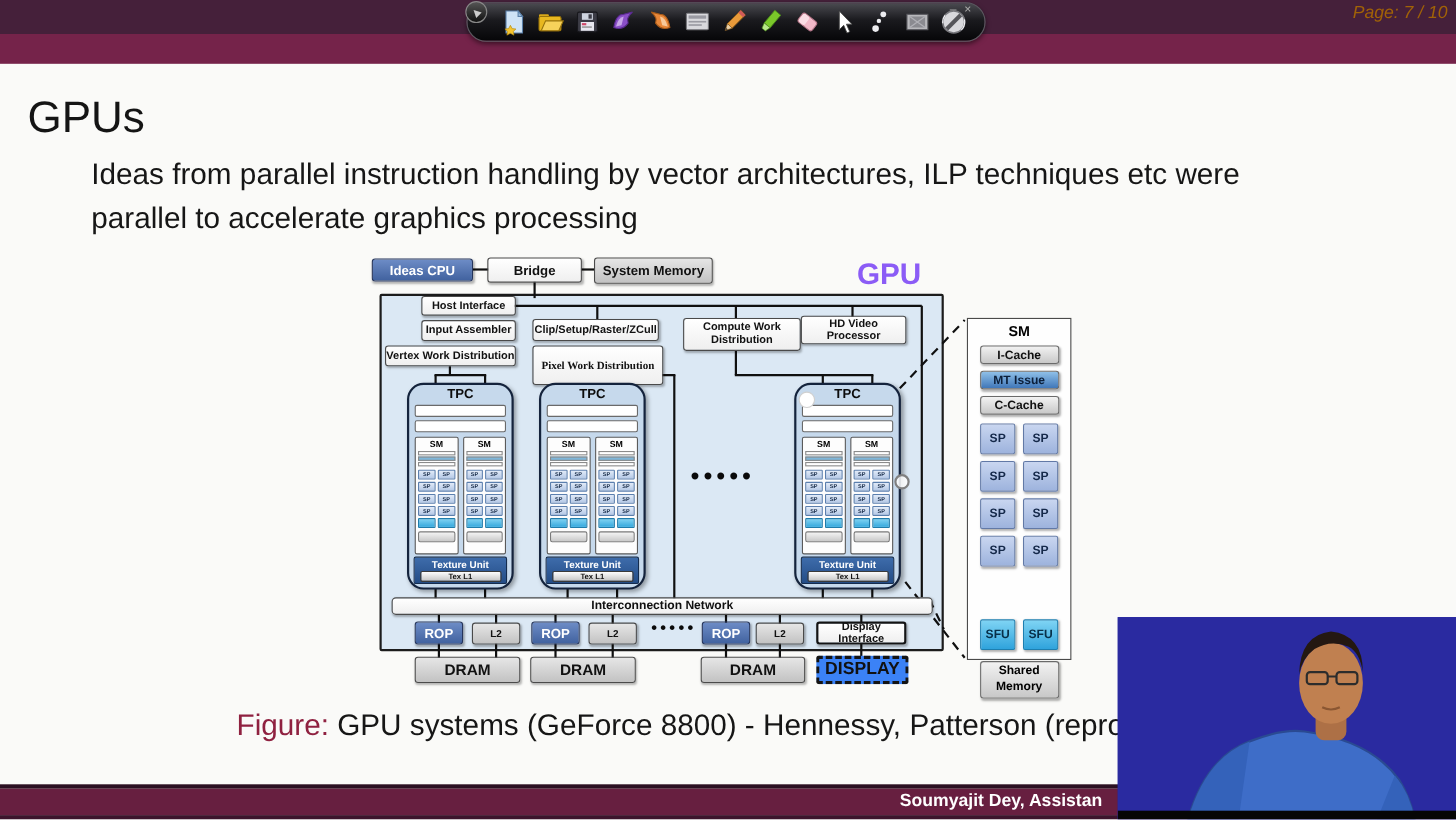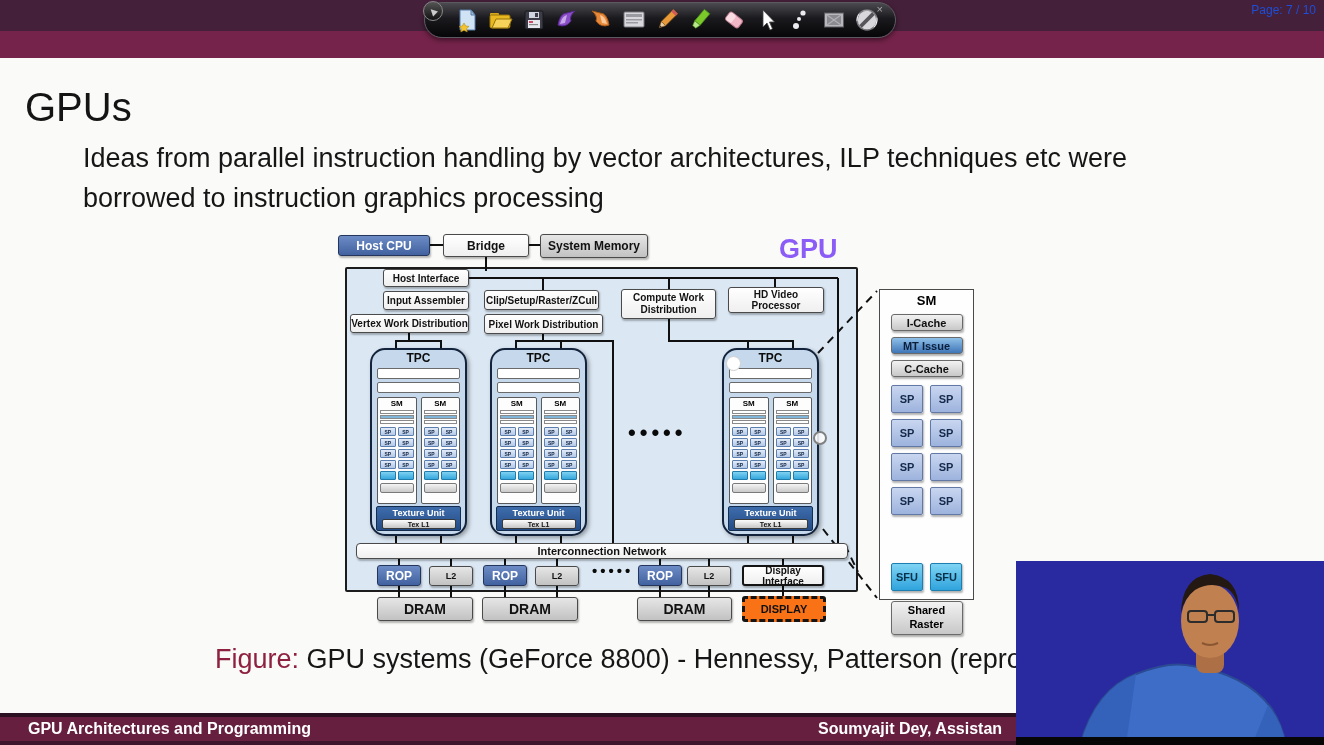--- a/index.html
+++ b/index.html
@@ -2,21 +2,21 @@
 <html><head>
 <meta charset="utf-8">
 <style>
   * { margin:0; padding:0; box-sizing:border-box; }
   html,body { width:1324px; height:745px; overflow:hidden; }
   body { font-family:"Liberation Sans", sans-serif; background:#fafaf8; position:relative; }
 
   
   .top-band { position:absolute; left:0; top:0; width:1324px; height:58px;
     background:linear-gradient(#45203a 0 31px, #75234a 31px 100%); z-index:10; }
-  .page-indicator { position:absolute; top:3px; right:8px; color:#1d4ed8; font-size:12px; z-index:12; }
+  .page-indicator { position:absolute; top:3px; right:8px; color:#a16207; font-size:16px; z-index:12;font-style:italic; }
 
   
   .toolbar { position:absolute; left:424px; top:2px; width:472px; height:36px; z-index:15;
     background:linear-gradient(#4a4a50, #1a1a1e 45%, #060608); border:1px solid #5a5a60;
     border-radius:18px; display:flex; align-items:center; padding:0 14px 0 28px;
     box-shadow:0 2px 5px rgba(0,0,0,.5); }
   .tb-collapse { position:absolute; left:-2px; top:-2px; width:20px; height:20px; border-radius:50%;
     background:linear-gradient(#555,#111); border:1px solid #888; color:#ccc; font-size:9px;
     display:flex; align-items:center; justify-content:center; }
   .tb-collapse span { transform:rotate(45deg); display:block; }
@@ -216,21 +216,21 @@
   <div class="tb-win">
     <span>–</span>
     <span>×</span>
   </div>
 </div>
 
 <div class="slide">
   <div class="slide-title">GPUs</div>
   <div class="slide-body">
     <div>Ideas from parallel instruction handling by vector architectures, ILP techniques etc were</div>
-    <div>borrowed to instruction graphics processing</div>
+    <div>parallel to accelerate graphics processing</div>
   </div>
   <div class="caption"><span class="cap-label">Figure:</span><span> GPU systems (GeForce 8800) - Hennessy, Patterson (repro</span></div>
 </div>
 
 <svg class="wires" width="1324" height="745">
   <g stroke="#101010" stroke-width="2">
     <line x1="430" y1="245" x2="444" y2="245"></line>
       <line x1="528" y1="245" x2="541" y2="245"></line>
     <line x1="486" y1="256" x2="486" y2="271"></line>
     <line x1="466" y1="278" x2="838" y2="278"></line>
@@ -275,30 +275,30 @@
   <g stroke="#101010" stroke-width="2" stroke-dasharray="8 6">
     <line x1="818" y1="353" x2="877" y2="291"></line>
     <line x1="823" y1="529" x2="877" y2="598"></line>
     <line x1="845" y1="545" x2="858" y2="572"></line>
   </g>
 </svg>
 
 <div class="gpu-outer"></div>
 <div class="gpu-label">GPU</div>
 
-<div class="dbox blue-box" style="left:338px;top:235px;width:92px;height:21px;font-size:12px;">Host CPU</div>
+<div class="dbox blue-box" style="left:338px;top:235px;width:92px;height:21px;font-size:12px;">Ideas CPU</div>
 <div class="dbox" style="left:443px;top:234px;width:86px;height:23px;font-size:12px;">Bridge</div>
 <div class="dbox gray-box" style="left:540px;top:234px;width:108px;height:24px;font-size:12px;">System Memory</div>
 
 <div class="dbox" style="left:383px;top:269px;width:86px;height:18px;font-size:10px;">Host Interface</div>
 <div class="dbox" style="left:383px;top:291px;width:86px;height:19px;font-size:10px;">Input Assembler</div>
 <div class="dbox" style="left:350px;top:314px;width:119px;height:19px;font-size:10px;">Vertex Work Distribution</div>
 <div class="dbox" style="left:484px;top:290px;width:115px;height:20px;font-size:10px;">Clip/Setup/Raster/ZCull</div>
-<div class="dbox" style="left:484px;top:314px;width:119px;height:20px;font-size:10px;">Pixel Work Distribution</div>
-<div class="dbox" style="left:621px;top:289px;width:95px;height:30px;font-size:10px;line-height:1.25;padding:0 4px;">Compute Work Distribution</div>
+<div class="dbox" style="left:484px;top:314px;width:119px;height:36px;font-size:10px;font-family:Liberation Serif, serif;">Pixel Work Distribution</div>
+<div class="dbox" style="left:621px;top:289px;width:107px;height:30px;font-size:10px;line-height:1.25;padding:0 4px;">Compute Work Distribution</div>
 <div class="dbox" style="left:728px;top:287px;width:96px;height:26px;font-size:10px;">HD Video Processor</div>
 
 <div class="tpc tpc-slot" style="left:370px;">
   <div class="tpc-title">TPC</div>
   <div class="tpc-bar"></div>
   <div class="tpc-bar"></div>
   <div class="tpc-sms">
     <div class="tpc-sm">
       <div class="sm-name">SM</div>
       <div class="sm-bar"></div>
@@ -451,48 +451,47 @@
 <div class="dbox blue-box" style="left:483px;top:565px;width:44px;height:21px;font-size:12px;">ROP</div>
 <div class="dbox gray-box" style="left:535px;top:566px;width:44px;height:20px;font-size:9px;">L2</div>
 <div class="dots" style="left:592px;top:562px;font-size:15px;letter-spacing:3px;">•••••</div>
 <div class="dbox blue-box" style="left:638px;top:565px;width:44px;height:21px;font-size:12px;">ROP</div>
 <div class="dbox gray-box" style="left:687px;top:566px;width:44px;height:20px;font-size:9px;">L2</div>
 <div class="dbox" style="left:742px;top:565px;width:82px;height:21px;font-size:10px;border:2px solid #141414;">Display Interface</div>
 
 <div class="dbox gray-box" style="left:377px;top:597px;width:96px;height:24px;font-size:14px;">DRAM</div>
 <div class="dbox gray-box" style="left:482px;top:597px;width:96px;height:24px;font-size:14px;">DRAM</div>
 <div class="dbox gray-box" style="left:637px;top:597px;width:95px;height:24px;font-size:14px;">DRAM</div>
-<div class="dbox" style="left:742px;top:596px;width:84px;height:26px;font-size:11px;border:3px dashed #141414;background:#f97316;box-shadow:none;">DISPLAY</div>
+<div class="dbox" style="left:742px;top:596px;width:84px;height:26px;font-size:16px;border:3px dashed #141414;background:#3b82f6;box-shadow:none;">DISPLAY</div>
 
 <div class="sm-panel">
   <div class="smp-title">SM</div>
   <div class="smp-box">I-Cache</div>
   <div class="smp-box mt">MT Issue</div>
   <div class="smp-box">C-Cache</div>
   <div class="smp-grid">
     <div class="smp-sp">SP</div>
       <div class="smp-sp">SP</div>
     <div class="smp-sp">SP</div>
       <div class="smp-sp">SP</div>
     <div class="smp-sp">SP</div>
       <div class="smp-sp">SP</div>
     <div class="smp-sp">SP</div>
       <div class="smp-sp">SP</div>
     <div class="smp-sp sfu">SFU</div>
       <div class="smp-sp sfu">SFU</div>
   </div>
-  <div class="smp-shared">Shared Raster</div>
+  <div class="smp-shared">Shared Memory</div>
 </div>
 
 <div class="cursor-dot"></div>
 <div class="pen-ring"></div>
 
 <div class="footer-strip-a"></div>
 <div class="footer">
-  <span class="footer-left">GPU Architectures and Programming</span>
   <span class="footer-right">Soumyajit Dey, Assistan</span>
 </div>
 <div class="footer-strip-b"></div>
 
 <div class="webcam">
   <svg width="308" height="184" viewBox="0 0 308 184">
     <rect x="0" y="0" width="308" height="184" fill="#2a2aa0"></rect>
     <path d="M64,184 Q80,128 120,113 Q150,101 170,104 Q230,112 256,148 Q266,164 270,184 Z" fill="#3e6dc8" stroke="#2a4a92" stroke-width="2"></path>
     <path d="M64,184 Q80,128 120,113 L110,184 Z" fill="#3462ba"></path>
     <path d="M270,184 Q266,160 252,144 L236,184 Z" fill="#3462ba"></path>

